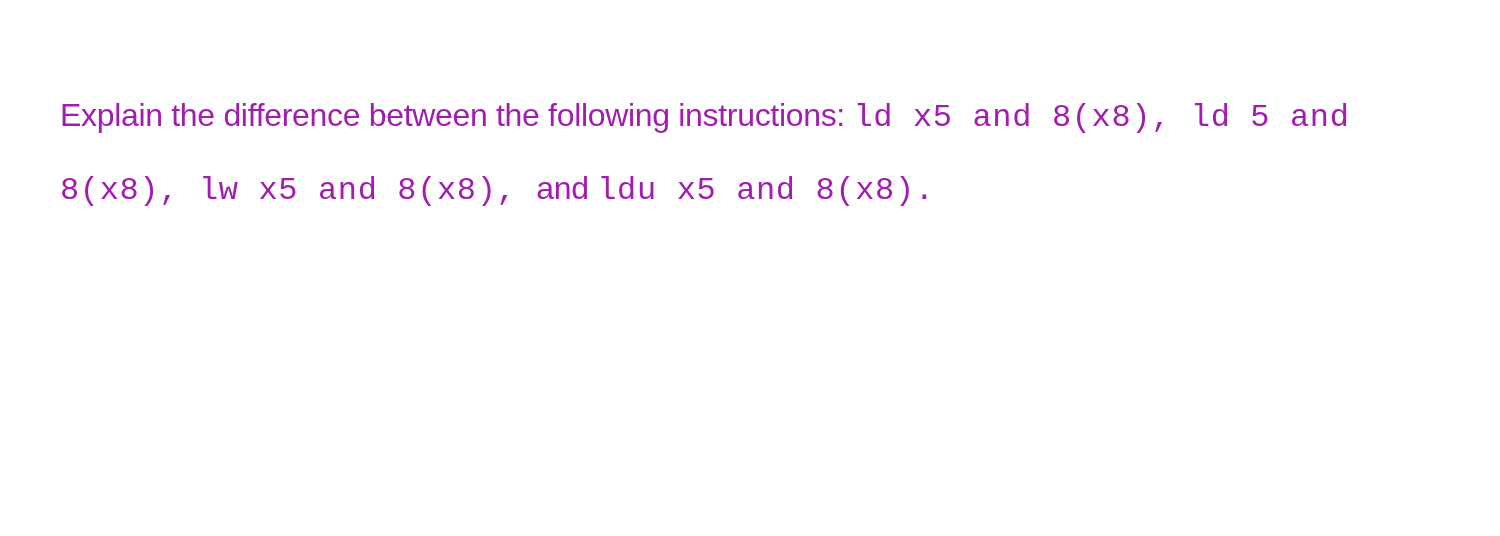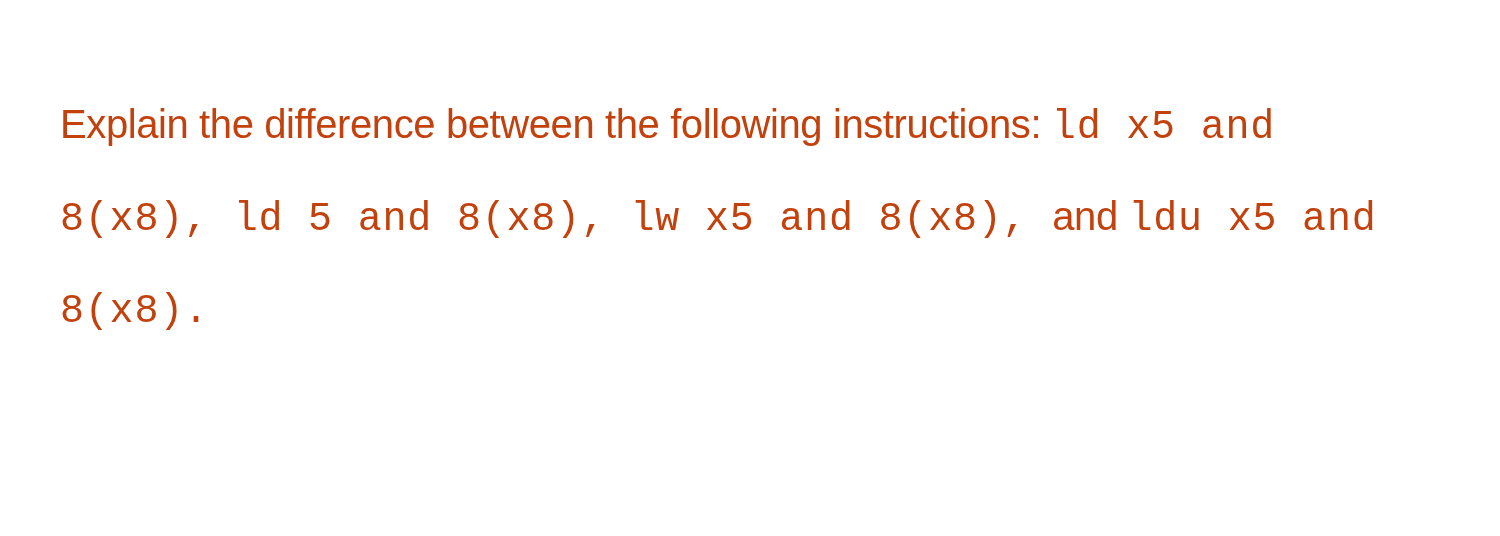--- a/index.html
+++ b/index.html
@@ -10,23 +10,23 @@
     body {
       width: 1500px;
       height: 536px;
       background: #ffffff;
       font-family: -apple-system, BlinkMacSystemFont, "Segoe UI", Helvetica, Arial, sans-serif;
       padding: 80px 60px;
       display: flex;
       align-items: flex-start;
     }
     .content {
-      font-size: 40px;
+      font-size: 32px;
       line-height: 2.2;
-      color: #c2410c;
+      color: #a21caf;
       letter-spacing: -0.01em;
     }
     .prose {
       font-family: -apple-system, BlinkMacSystemFont, "Segoe UI", Helvetica, Arial, sans-serif;
       font-weight: 400;
     }
     .code {
       font-family: "Courier New", Courier, monospace;
       font-weight: 400;
       letter-spacing: 0.02em;

